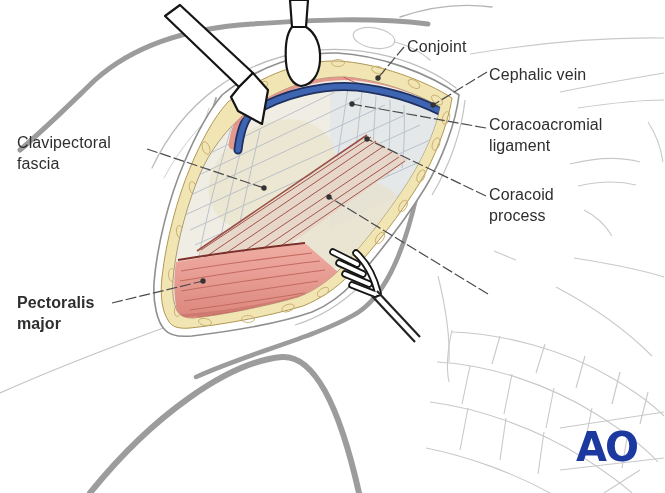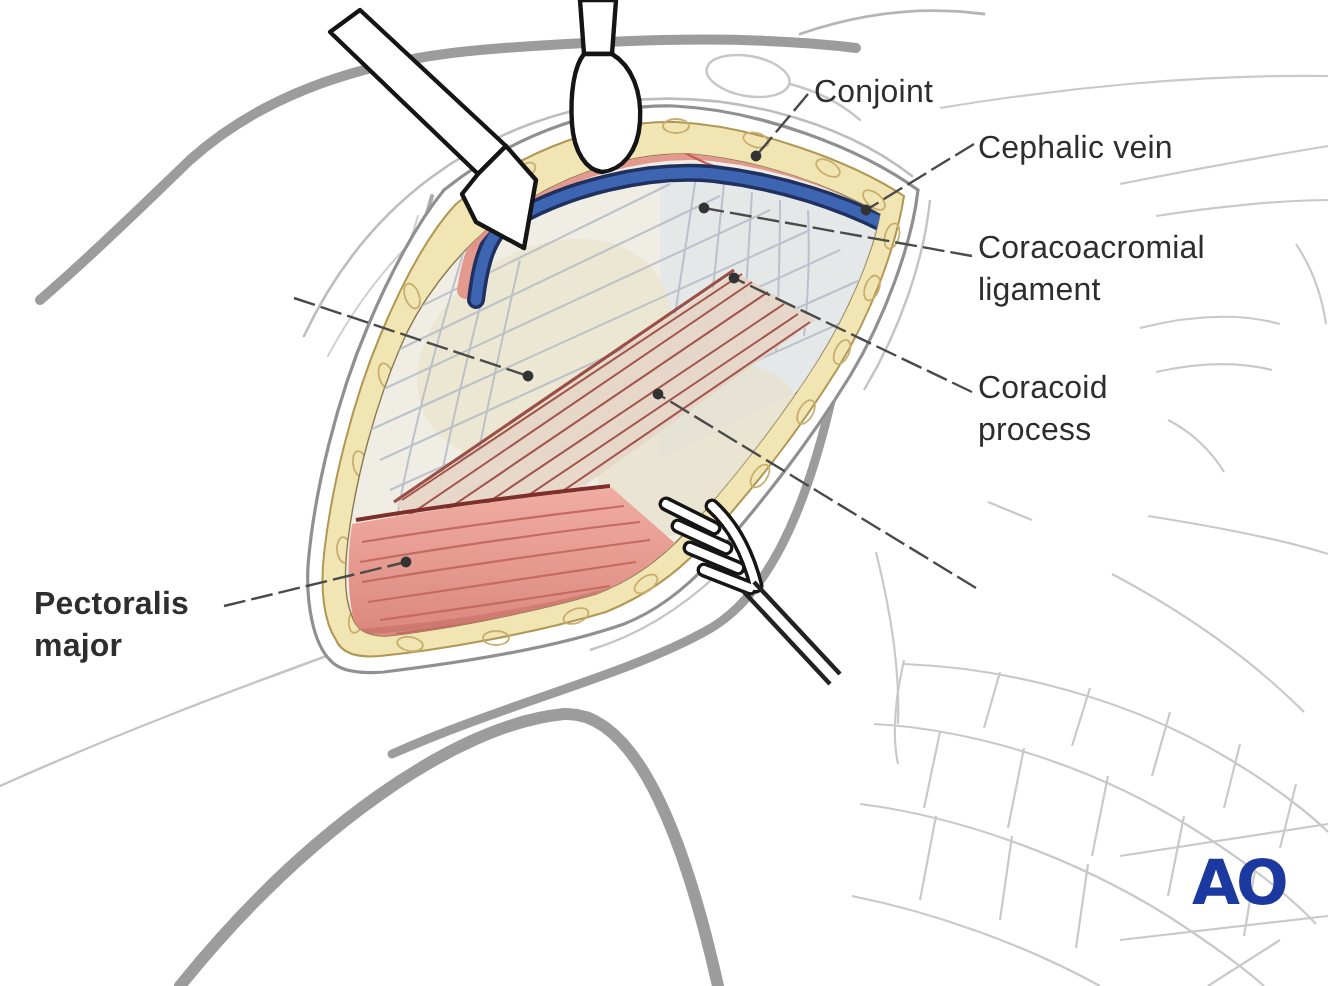--- a/index.html
+++ b/index.html
@@ -8,21 +8,21 @@
   .stage svg{position:absolute;left:0;top:0;}
   .lbl{position:absolute;font-size:16px;line-height:21px;color:#2e2e2e;letter-spacing:.1px;}
   #lbl-deltoid{left:407px;top:36px;width:80px;}
   #lbl-cephalic{left:489px;top:64px;width:140px;}
   #lbl-coracoacromial{left:489px;top:114px;width:150px;}
   #lbl-coracoid{left:489px;top:184px;width:100px;}
   #lbl-conjoint{left:491px;top:285px;width:90px;}
   #lbl-clavipectoral{left:17px;top:132px;width:120px;}
   #lbl-pectoralis{left:17px;top:292px;width:95px;font-weight:bold;}
   .logo{position:absolute;left:576px;top:424px;font-family:"DejaVu Sans","Liberation Sans",sans-serif;
-        font-weight:700;font-size:31px;letter-spacing:-2px;color:#1c39a0;margin-left:20px;}
+        font-weight:700;font-size:40px;letter-spacing:-2px;color:#1c39a0;}
 </style>
 </head>
 <body>
 
 <div class="stage">
 <svg width="665" height="493" viewBox="0 0 665 493">
   <defs>
     <linearGradient id="pecGrad" x1="0" y1="0" x2="0" y2="1">
       <stop offset="0" stop-color="#f0ada3"></stop>
           <stop offset="1" stop-color="#db867c"></stop>
@@ -221,16 +221,17 @@
     <circle cx="329" cy="197" r="2.7"></circle>
         <circle cx="264" cy="188" r="2.7"></circle>
     <circle cx="203" cy="281" r="2.7"></circle>
   </g>
 </svg>
 
   <div class="lbl" id="lbl-deltoid">Conjoint</div>
   <div class="lbl" id="lbl-cephalic">Cephalic vein</div>
   <div class="lbl" id="lbl-coracoacromial">Coracoacromial ligament</div>
   <div class="lbl" id="lbl-coracoid">Coracoid process</div>
+  <div class="lbl" id="lbl-clavipectoral">Clavipectoral fascia</div>
   <div class="lbl" id="lbl-pectoralis">Pectoralis major</div>
 
   <div class="logo">AO</div>
 </div>
 
 </body></html>

